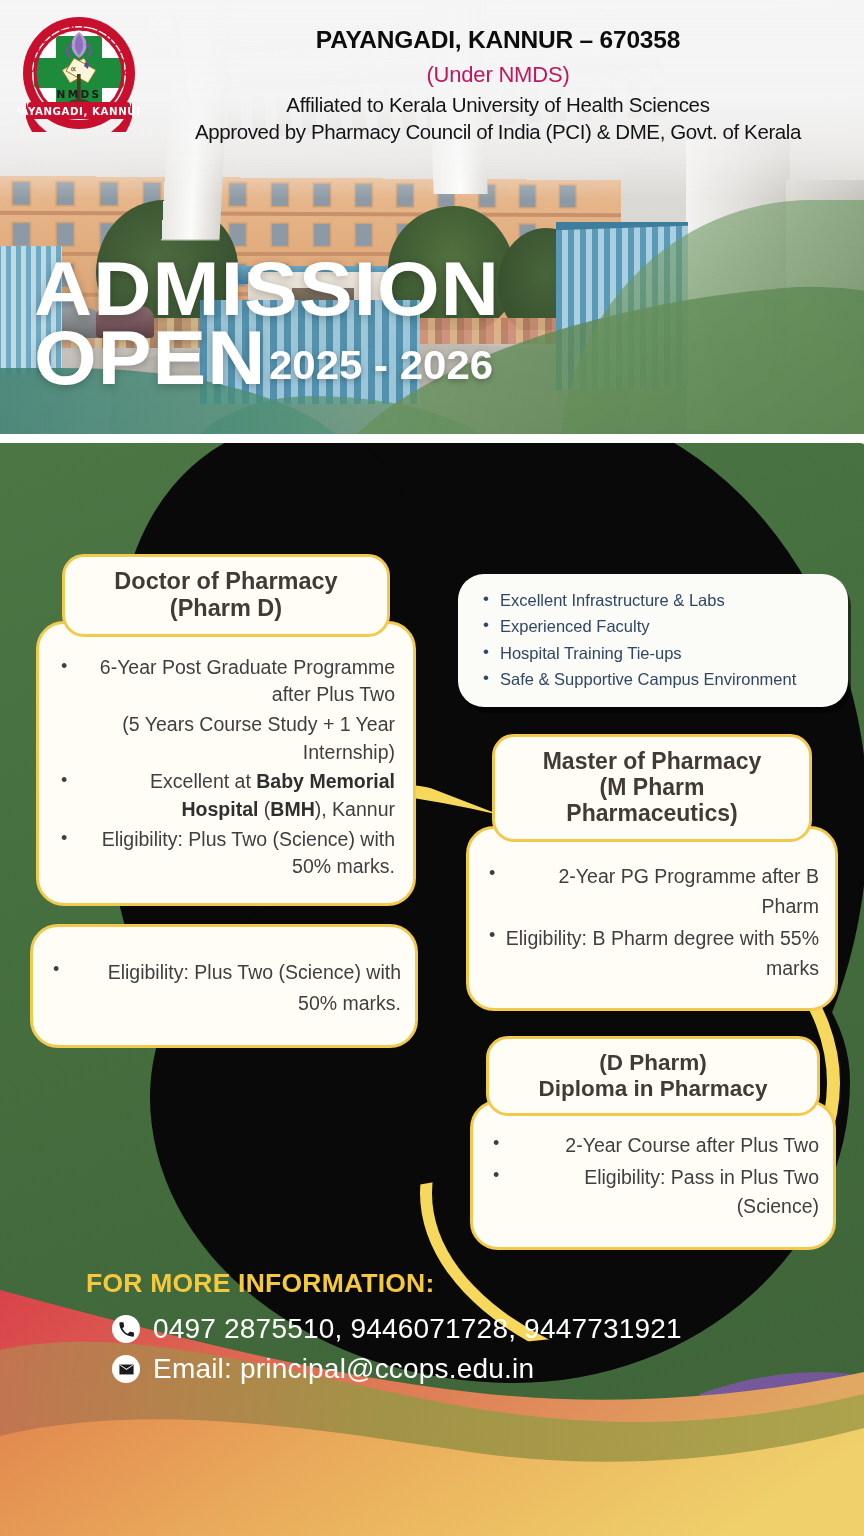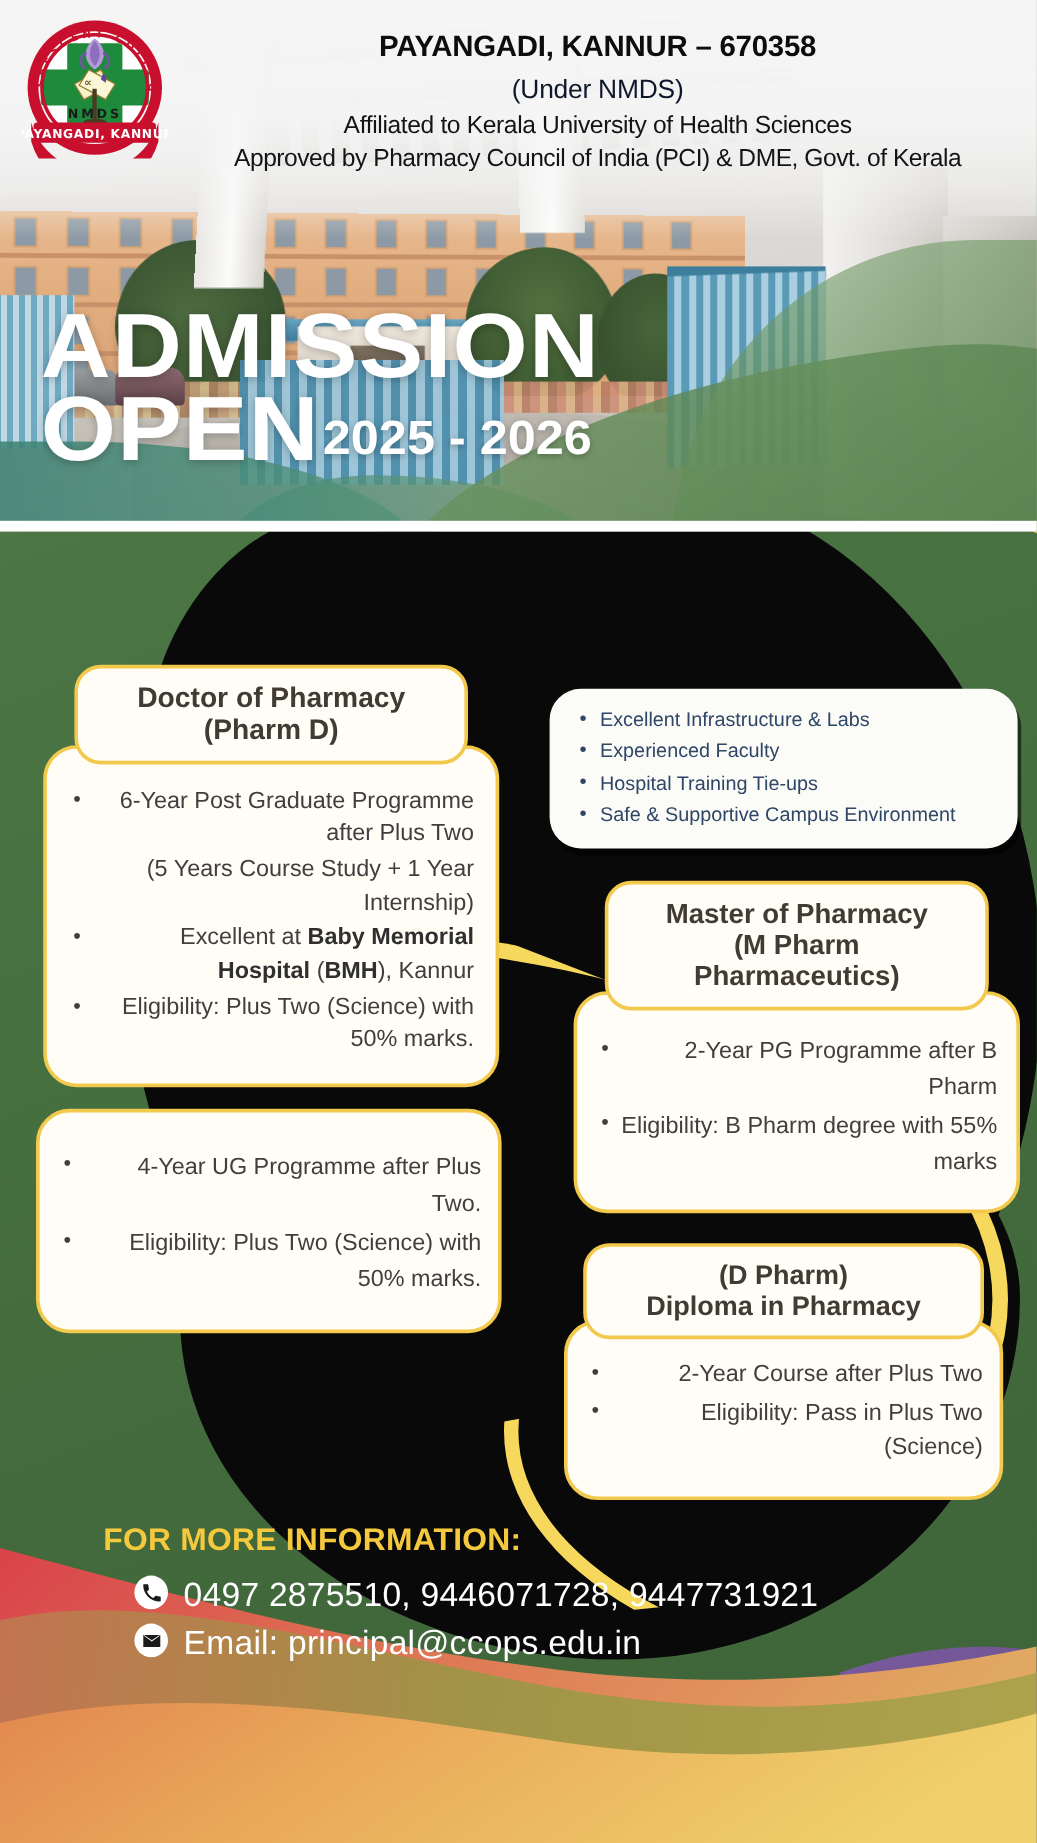--- a/index.html
+++ b/index.html
@@ -106,21 +106,21 @@
 
   .logo { position:absolute; left:18px; top:14px; width:122px; height:118px; }
   .logo svg { display:block; width:122px; height:118px; }
 
   .hdr-text { position:absolute; left:140px; top:24px; width:716px; text-align:center; }
   .hdr-title {
     font-family:"Liberation Sans", sans-serif;
     font-weight:bold; font-size:24.5px; line-height:1.28; color:#0d0d0d;
     letter-spacing:-0.2px;
   }
-  .hdr-sub1 { font-size:22px; color:#0f172a; margin-top:7px; letter-spacing:-0.2px; }
+  .hdr-sub1 { font-size:22px; color:#be185d; margin-top:7px; letter-spacing:-0.2px; }
   .hdr-sub2 { font-size:20.5px; color:#141414; margin-top:5px; letter-spacing:-0.3px; }
   .hdr-sub3 { font-size:20.5px; color:#141414; margin-top:3px; letter-spacing:-0.4px; }
   .hdr-sub3, .hdr-sub2 { white-space:nowrap; }
 
   .admission {
     position:absolute; left:34px; top:256px; z-index:4;
     color:#fff; line-height:.86;
   }
   .adm-l1 {
     font-family:"Liberation Sans Narrow","Liberation Sans",sans-serif;
@@ -224,42 +224,42 @@
   .highlights {
     position:absolute; left:458px; top:574px; width:390px; z-index:7;
     background:#FBFBF7; border-radius:26px; padding:13px 16px 14px 22px;
     box-shadow:3px 6px 0 rgba(0,0,0,.55);
   }
   .highlights ul { list-style:none; }
   .highlights li { position:relative; padding-left:20px; font-size:16.5px; line-height:1.6; color:#2f4666; }
   .highlights li:before { content:"•"; position:absolute; left:3px; top:-2px; font-size:17px; color:#2f4666; }
 
   
-  #card-mpharm { left:478px; top:734px; width:372px; }
+  #card-mpharm { left:466px; top:734px; width:372px; }
   #card-mpharm .card-head { font-size:23px; margin:0 26px; }
   #card-mpharm .card-body { font-size:19.5px; line-height:1.55; padding:32px 16px 22px 14px; }
 
   
   #card-bpharm { left:30px; top:940px; width:388px; }
   #card-bpharm .card-head { font-size:23.5px; margin:0 32px; }
   #card-bpharm .card-body { font-size:19.5px; line-height:1.58; padding:30px 14px 24px 14px; }
 
   
   #card-dpharm { left:470px; top:1036px; width:366px; }
   #card-dpharm .card-head { font-size:22.5px; margin:0 16px; }
   #card-dpharm .card-body { font-size:19.5px; line-height:1.5; padding:28px 14px 24px 14px; }
 
   
   .contact { position:absolute; left:0; top:1268px; width:864px; z-index:9; }
   .contact-title {
     margin-left:86px; font-weight:bold; font-size:26px; color:#F5C93E; letter-spacing:.2px;
     font-family:"Liberation Sans Narrow","Liberation Sans",sans-serif;
     transform:scaleX(1.02); transform-origin:left;
   }
-  .contact-row { display:flex; align-items:flex-start; margin-left:112px; margin-top:14px; }
+  .contact-row { display:flex; align-items:center; margin-left:112px; margin-top:14px; }
   .cicon {
     width:28px; height:28px; border-radius:50%; background:#fff;
     display:flex; align-items:center; justify-content:center; margin-right:13px; flex:0 0 28px;
   }
   .cicon svg { display:block; }
   .contact-text {
     color:#fff; font-size:28px; letter-spacing:.2px;
     font-family:"Liberation Sans Narrow","Liberation Sans",sans-serif;
     transform:scaleX(1.0); transform-origin:left;
   }
@@ -519,21 +519,20 @@
         <ul>
           <li> 2-Year PG Programme after B Pharm</li>
           <li> Eligibility: B Pharm degree with 55% marks</li>
         </ul>
       </div>
     </div>
 
     <div class="card" id="card-bpharm" style="top:497px;">
       <div class="card-body">
         <ul>
-          <li> 4-Year UG Programme after Plus Two.</li>
           <li> Eligibility: Plus Two (Science) with 50% marks.</li>
         </ul>
       </div>
     </div>
 
     <div class="card" id="card-dpharm" style="top:593px;">
       <div class="card-head">
         <div>(D Pharm)</div>
         <div>Diploma in Pharmacy</div>
       </div>

